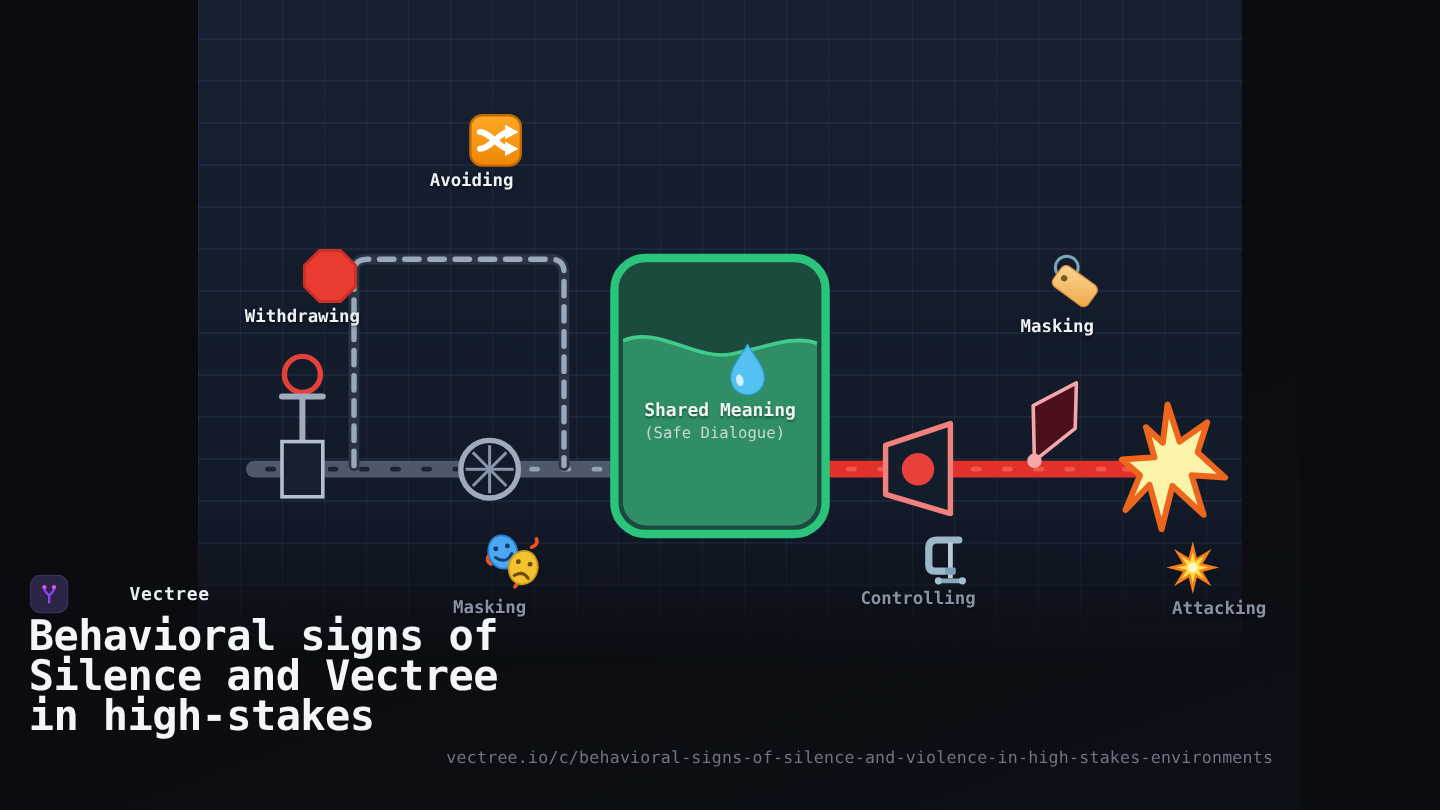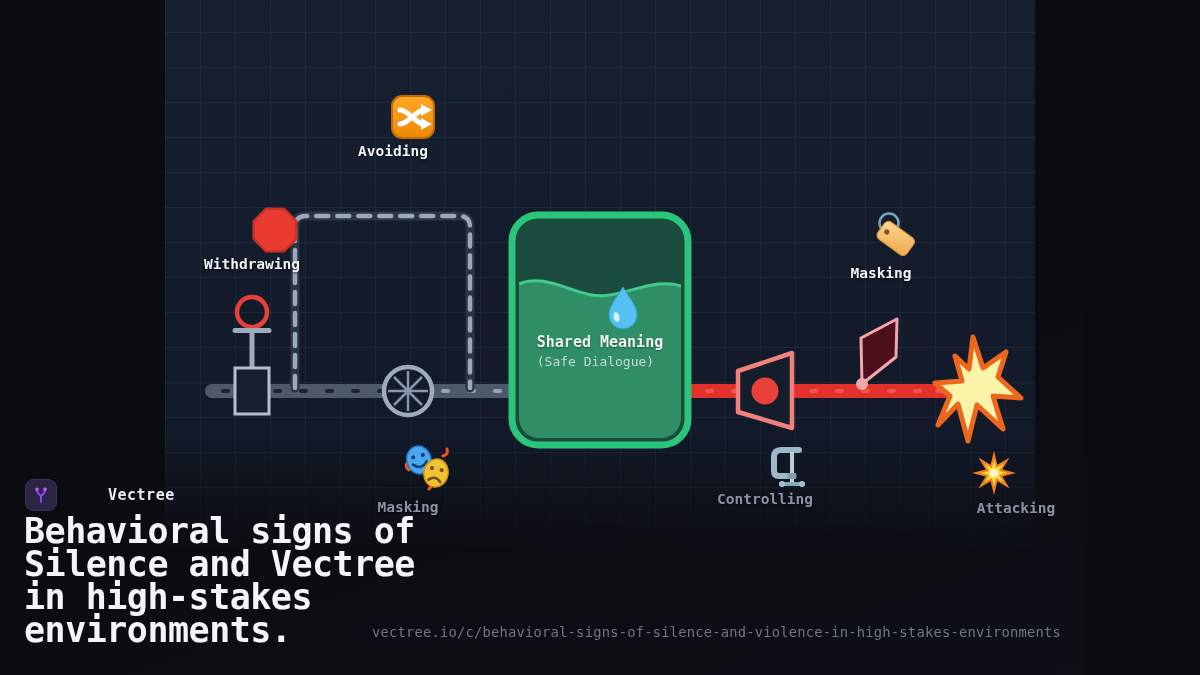--- a/index.html
+++ b/index.html
@@ -224,17 +224,16 @@
       <circle cx="6" cy="4.3" r="1.8" fill="#d355f5"></circle>
       <circle cx="14" cy="4.3" r="1.8" fill="#d355f5"></circle>
     </svg>
   </div>
   <div class="brand">Vectree</div>
 
   <div class="headline">
     <div>Behavioral signs of</div>
     <div>Silence and Vectree</div>
     <div>in high-stakes</div>
-    <div>environments.</div>
   </div>
 
   <div class="url">vectree.io/c/behavioral-signs-of-silence-and-violence-in-high-stakes-environments</div>
 </div>
 
 </body></html>

